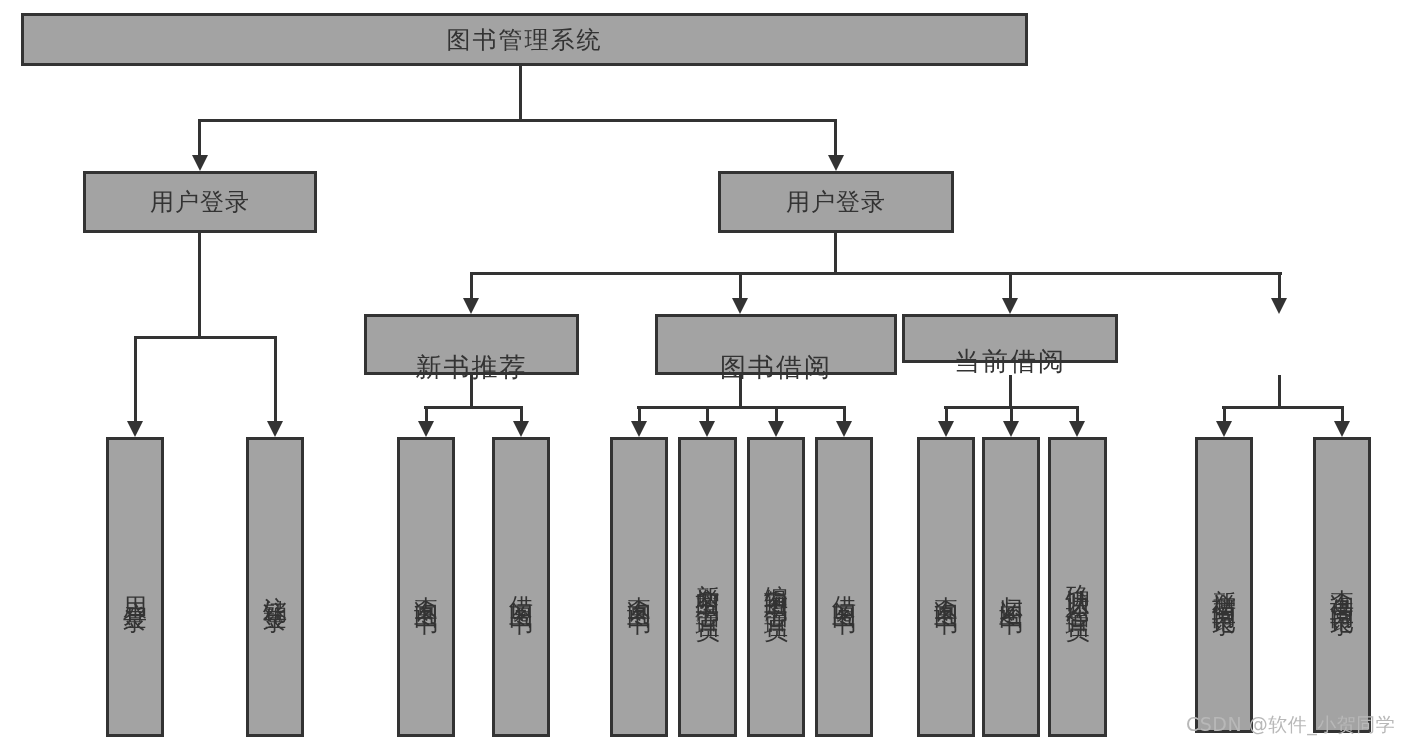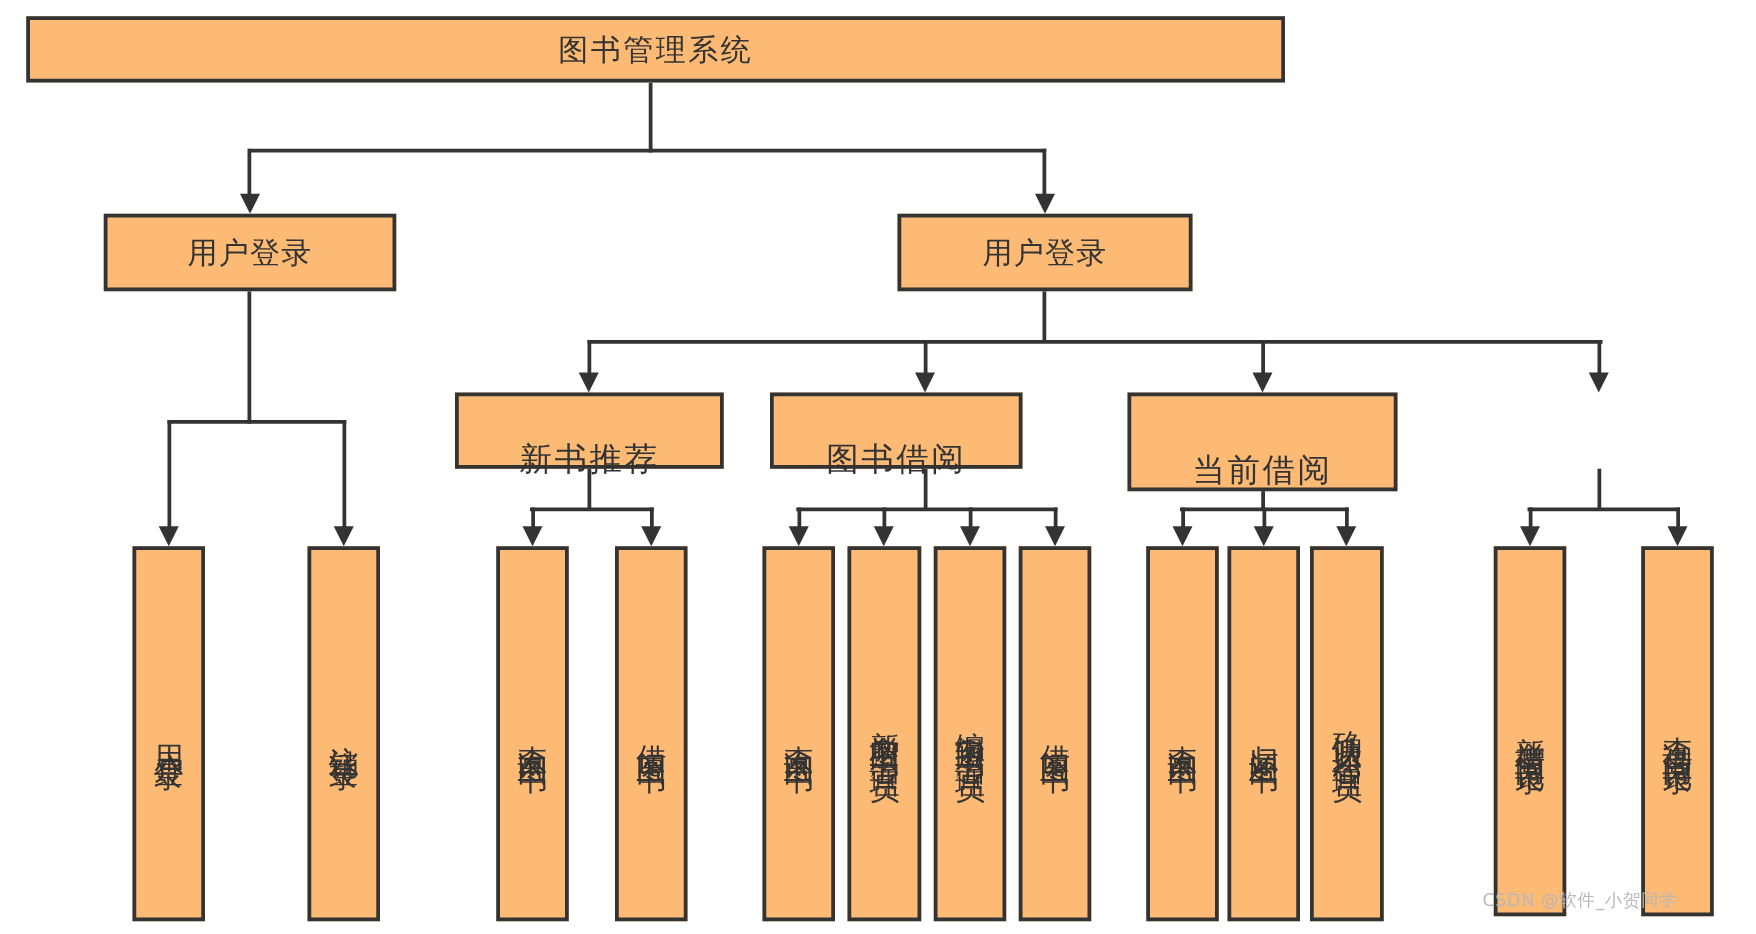--- a/index.html
+++ b/index.html
@@ -2,21 +2,21 @@
 <html style="--line: #333333; --text: #333333; --bg: #ffffff; --wm: #b8b8b8;"><head>
 <meta charset="utf-8">
 <style>
   html,body{margin:0;padding:0;background:#fff;}
   .stage{
     position:relative;width:1405px;height:747px;background:var(--bg,#ffffff);
     font-family:"DejaVu Sans","Liberation Sans",sans-serif;
     color:var(--text,#333333);overflow:hidden;
   }
   .box{
-    position:absolute;box-sizing:border-box;background:#fdba74;
+    position:absolute;box-sizing:border-box;background:#a3a3a3;
     border:3px solid var(--line,#333333);
     display:flex;align-items:center;justify-content:center;
     z-index:2;
   }
   .box .lbl{white-space:nowrap;color:var(--text,#333333);}
   .lv1 .lbl{font-size:24px;letter-spacing:2px;}
   .lv2 .lbl{font-size:24px;letter-spacing:1px;}
   .lv3 .lbl{font-size:26px;letter-spacing:2px;margin-top:46px;}
   .leaf .lbl{
     writing-mode:vertical-rl;text-orientation:mixed;
@@ -25,21 +25,21 @@
   }
   .hline{position:absolute;height:3px;background:var(--line,#333333);z-index:1;}
   .vline{position:absolute;width:3px;background:var(--line,#333333);z-index:1;}
   .arrow{
     position:absolute;width:0;height:0;z-index:1;
     border-left:8px solid transparent;border-right:8px solid transparent;
     border-top:16px solid var(--line,#333333);
   }
   .watermark{
     position:absolute;left:1186px;top:712px;z-index:10;
-    font-size:14px;letter-spacing:0.5px;color:var(--wm,#b8b8b8);white-space:nowrap;
+    font-size:19px;letter-spacing:0.5px;color:var(--wm,#b8b8b8);white-space:nowrap;
   }
 </style>
 </head>
 <body>
 
 <div class="stage">
 
   <div class="box lv1" style="left:21px;top:13px;width:1007px;height:53px">
     <span class="lbl">图书管理系统</span>
   </div>
@@ -72,24 +72,24 @@
   <div class="vline" style="left:739px;top:272px;height:30px"></div>
   <div class="arrow" style="left:732px;top:298px"></div>
   <div class="vline" style="left:1009px;top:272px;height:30px"></div>
   <div class="arrow" style="left:1002px;top:298px"></div>
   <div class="vline" style="left:1278px;top:272px;height:30px"></div>
   <div class="arrow" style="left:1271px;top:298px"></div>
 
   <div class="box lv3" style="left:364px;top:314px;width:215px;height:61px">
     <span class="lbl">新书推荐</span>
   </div>
-  <div class="box lv3" style="left:616px;top:314px;width:202px;height:61px">
+  <div class="box lv3" style="left:655px;top:314px;width:242px;height:61px">
     <span class="lbl">图书借阅</span>
   </div>
-  <div class="box lv3" style="left:902px;top:314px;width:216px;height:79px">
+  <div class="box lv3" style="left:902px;top:314px;width:216px;height:49px">
     <span class="lbl">当前借阅</span>
   </div>
 
   <div class="vline" style="left:470px;top:375px;height:33px"></div>
   <div class="hline" style="left:424px;top:406px;width:99px"></div>
   <div class="vline" style="left:425px;top:406px;height:19px"></div>
   <div class="arrow" style="left:418px;top:421px"></div>
   <div class="vline" style="left:520px;top:406px;height:19px"></div>
   <div class="arrow" style="left:513px;top:421px"></div>
 

